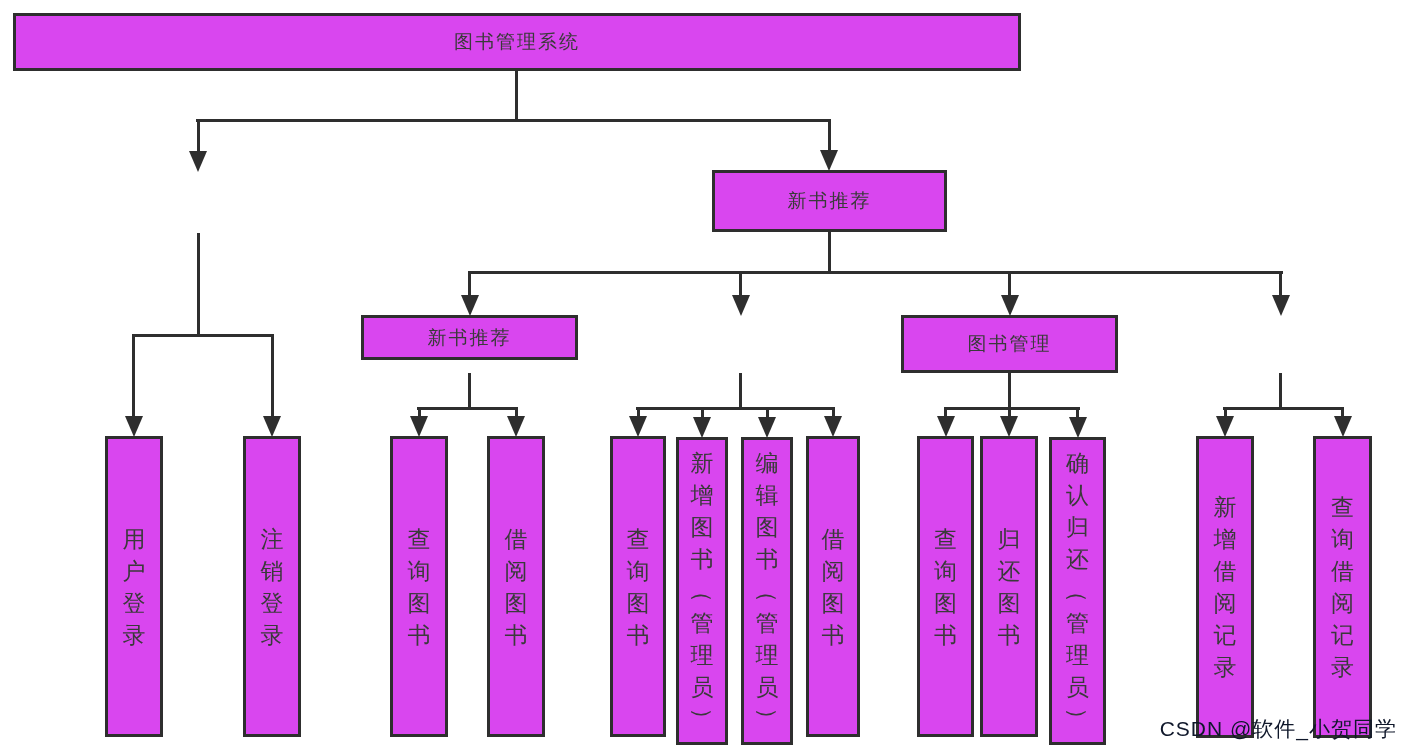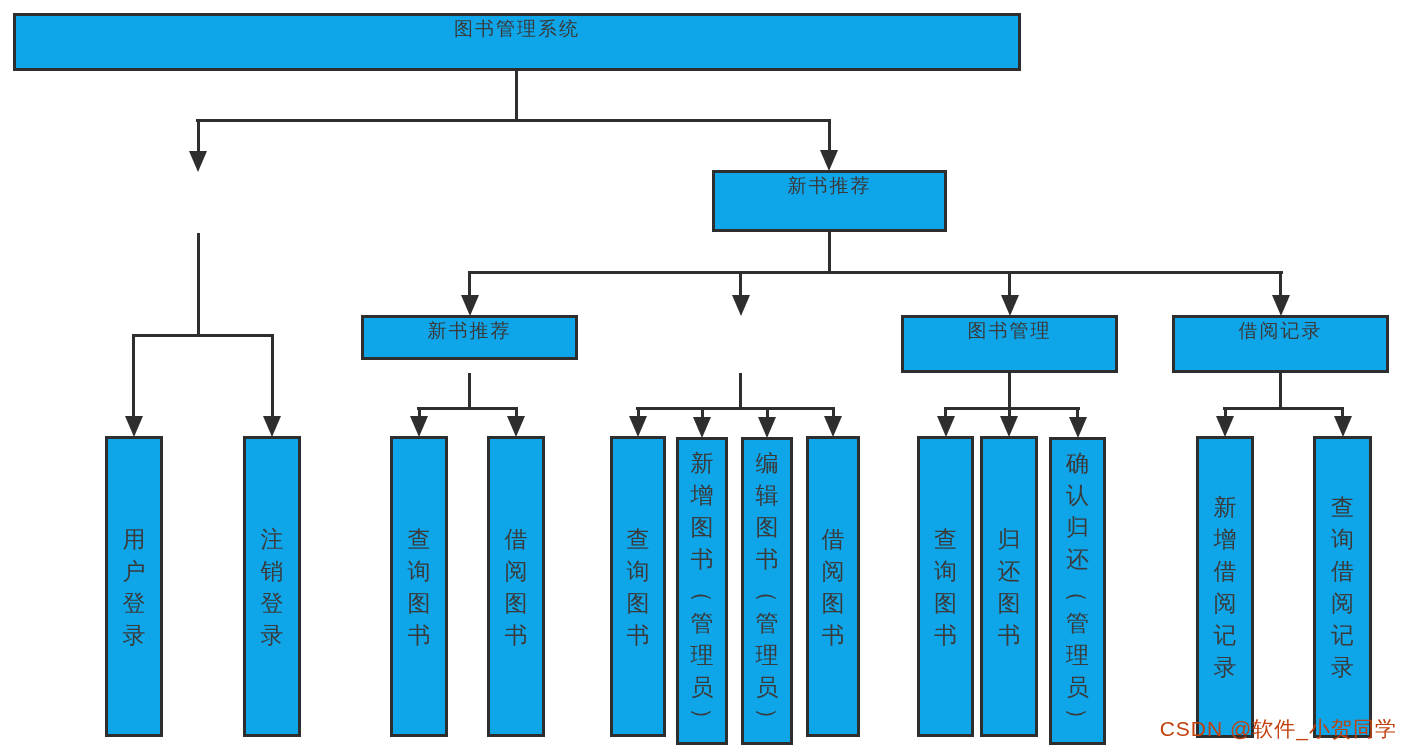--- a/index.html
+++ b/index.html
@@ -2,61 +2,58 @@
 <html><head>
 <meta charset="utf-8">
 <title>Diagram</title>
 <style>
   html,body{margin:0;padding:0;background:#ffffff;}
   .canvas{
     position:relative;width:1405px;height:747px;background:#ffffff;overflow:hidden;
     font-family:"Liberation Sans","DejaVu Sans",sans-serif;color:#3a3a3a;
   }
   .node{
-    position:absolute;border:3px solid #2e2e2e;background:#0ea5e9;
-    display:flex;justify-content:center;box-sizing:border-box;
+    position:absolute;border:3px solid #2e2e2e;background:#d946ef;
+    display:flex;align-items:center;justify-content:center;box-sizing:border-box;
   }
   .hlabel{font-size:19px;letter-spacing:2px;white-space:nowrap;}
   .vtext{
     display:flex;flex-direction:column;align-items:center;justify-content:center;
     gap:6px;font-size:23px;line-height:26px;
   }
   .vtext .rot{transform:rotate(90deg);}
   .line{position:absolute;background:#2e2e2e;}
   .arrow{
     position:absolute;width:0;height:0;
     border-left:9px solid transparent;border-right:9px solid transparent;
     border-top:21px solid #2e2e2e;
   }
   .watermark{
     position:absolute;right:8px;bottom:4px;font-size:21px;
-    color:#c2410c;letter-spacing:1px;white-space:nowrap;z-index:5;
+    color:#0f172a;letter-spacing:1px;white-space:nowrap;z-index:5;
   }
 </style>
 </head>
 <body>
 
 <div class="canvas">
 
   <div class="node" style="left:13px;top:13px;width:1008px;height:58px;">
     <span class="hlabel">图书管理系统</span>
   </div>
 
   <div class="node" style="left:712px;top:170px;width:235px;height:62px;">
     <span class="hlabel">新书推荐</span>
   </div>
 
   <div class="node" style="left:361px;top:315px;width:217px;height:45px;">
     <span class="hlabel">新书推荐</span>
   </div>
   <div class="node" style="left:901px;top:315px;width:217px;height:58px;">
     <span class="hlabel">图书管理</span>
-  </div>
-  <div class="node" style="left:1172px;top:315px;width:217px;height:58px;">
-    <span class="hlabel">借阅记录</span>
   </div>
 
   <div class="node" style="left:105px;top:436px;width:58px;height:301px;">
     <span class="vtext">
         <span>用</span>
         <span>户</span>
         <span>登</span>
         <span>录</span>
       </span>
   </div>

